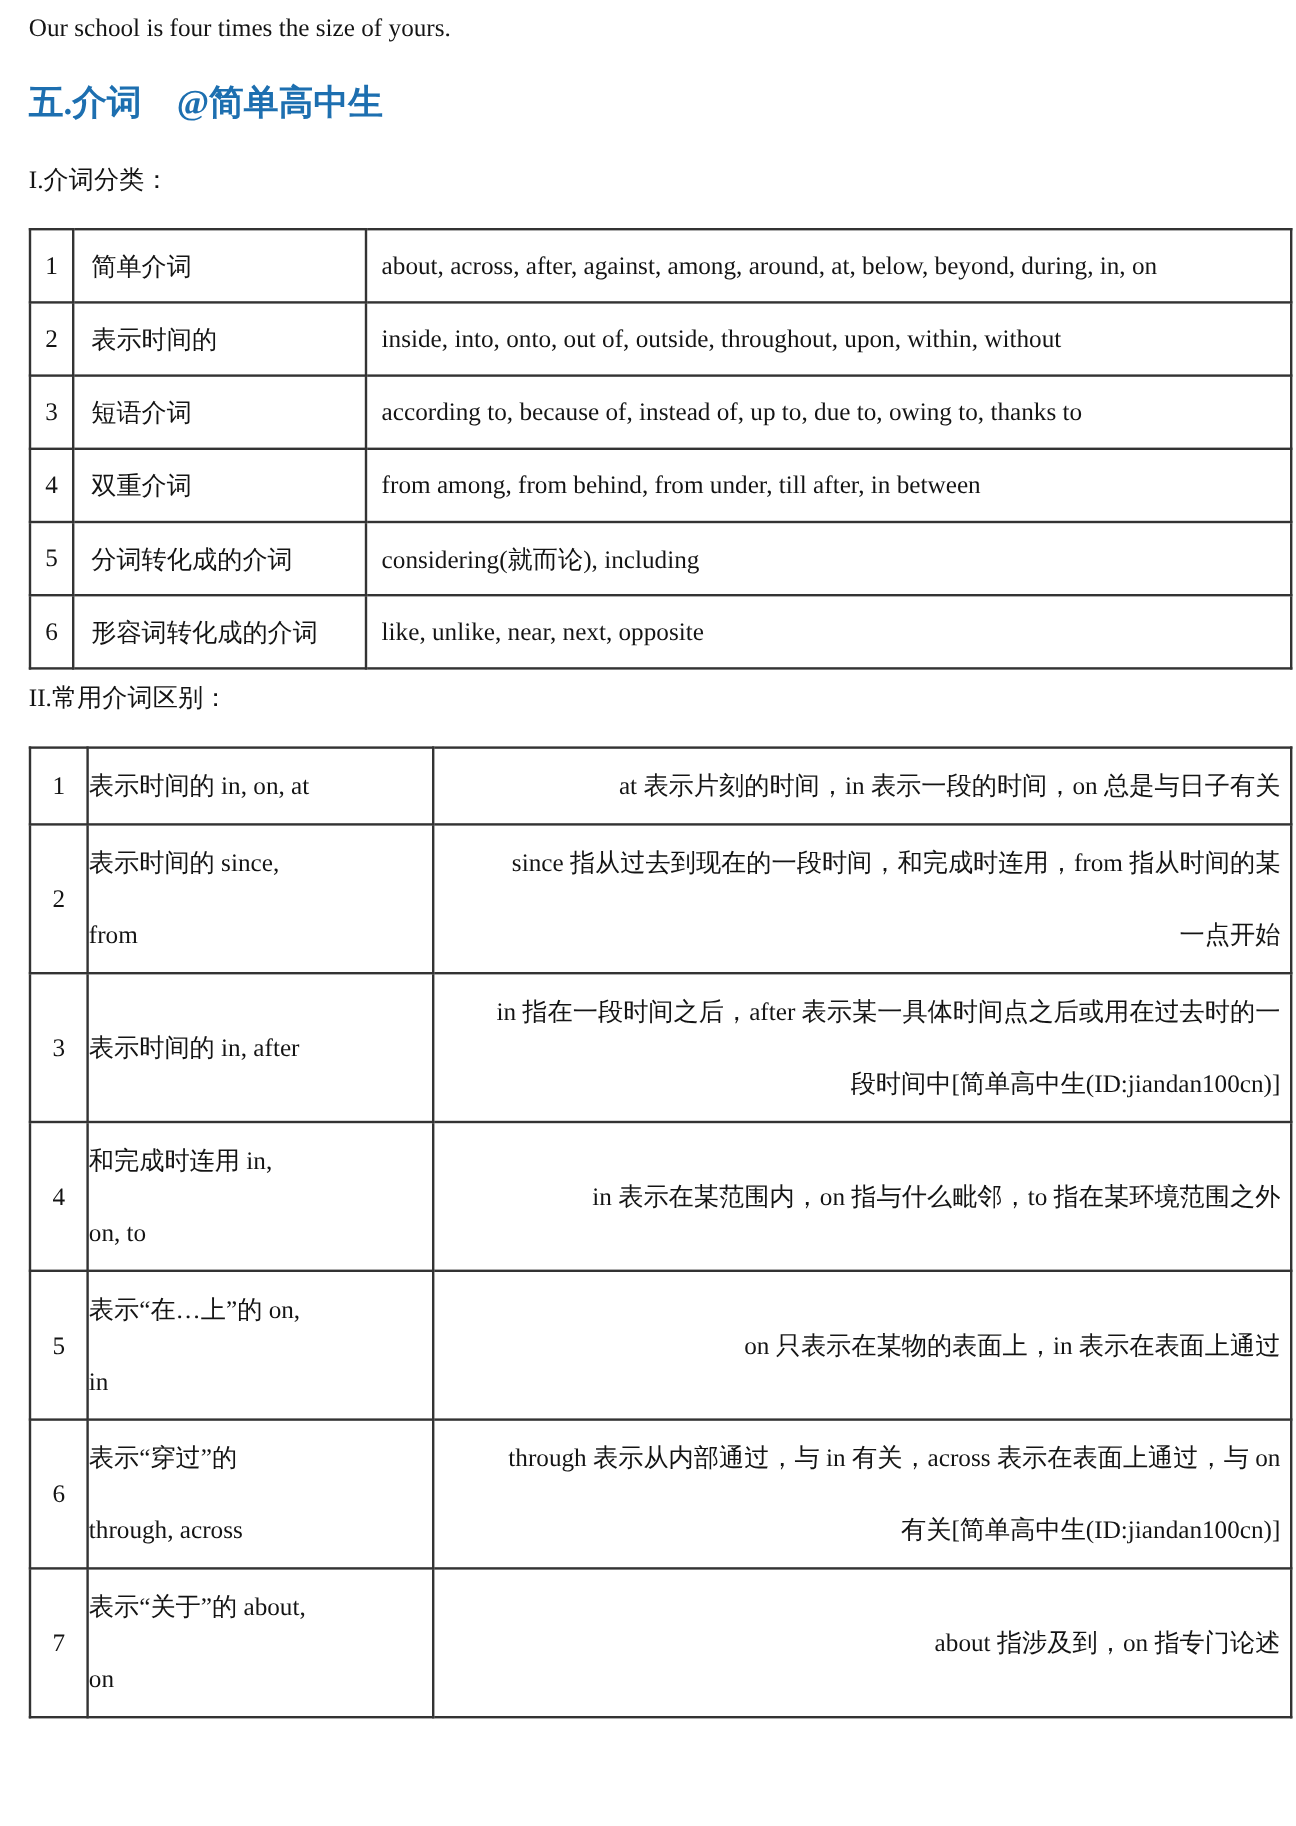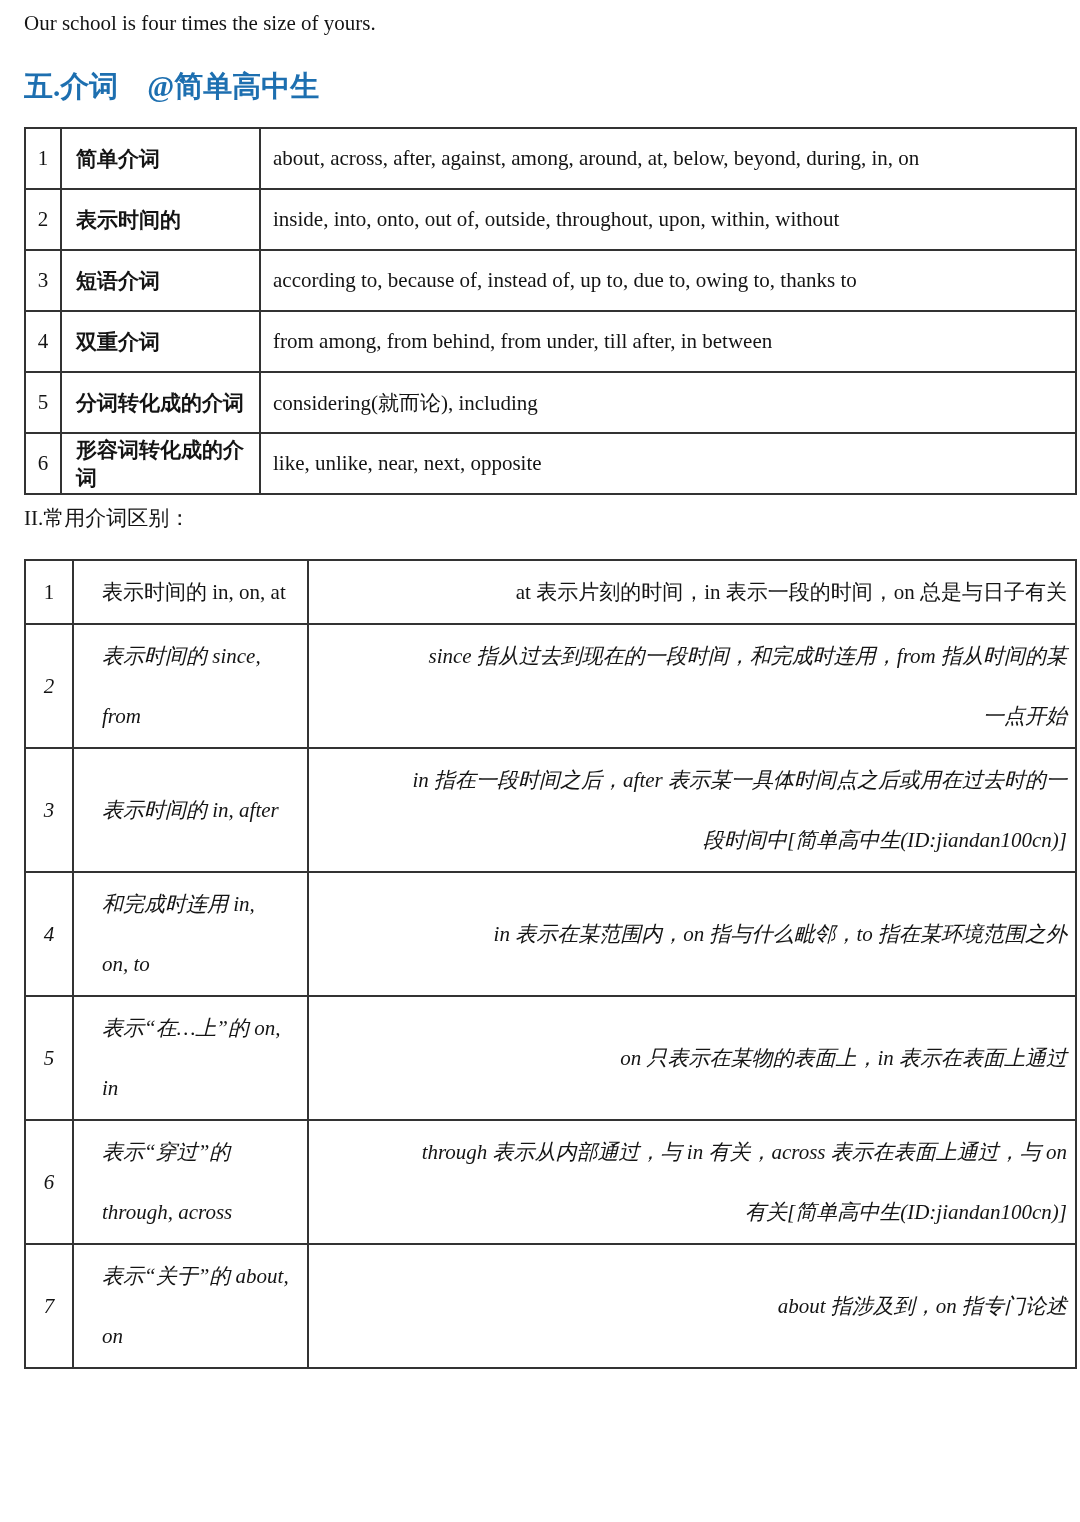--- a/index.html
+++ b/index.html
@@ -60,46 +60,47 @@
     overflow: hidden;
   }
   
   .table-classification {
     margin-top: 26px;
   }
   .table-classification td {
     height: 61px;
   }
   .table-classification .col-num   { width: 36px;  text-align: center; }
-  .table-classification .col-label { width: 199px; padding-left: 14px; font-weight: bold; }
+  .table-classification .col-label { width: 244px; padding-left: 14px; }
   .table-classification .col-content { padding-left: 12px; padding-right: 6px; }
   
   .table-comparison {
     margin-top: 27px;
   }
   .table-comparison td {
     line-height: 60px;
     white-space: pre-line;
   }
   .table-comparison .row-short td { height: 60px; }
-  .table-comparison .row-tall td  { height: 124px; font-style: italic; }
+  .table-comparison .row-tall td  { height: 124px; }
   .table-comparison .col-num   { width: 48px;  text-align: center; }
-  .table-comparison .col-label { width: 235px; padding-left: 28px; }
+  .table-comparison .col-label { width: 288px; padding-left: 0; }
   .table-comparison .col-content { padding-left: 12px; padding-right: 8px; text-align: right; }
 </style>
 </head>
 <body>
 
 <div class="page">
 
   <p class="intro-line">Our school is four times the size of yours.</p>
 
 
   <h2 class="section-heading">五.介词　@简单高中生</h2>
 
+  <p class="subheading">I.介词分类：</p>
 
   <table class="table-classification">
     <tbody>
       <tr>
         <td class="col-num">1</td>
         <td class="col-label">简单介词</td>
         <td class="col-content">about, across, after, against, among, around, at, below, beyond, during, in, on</td>
       </tr>
       <tr>
         <td class="col-num">2</td>

